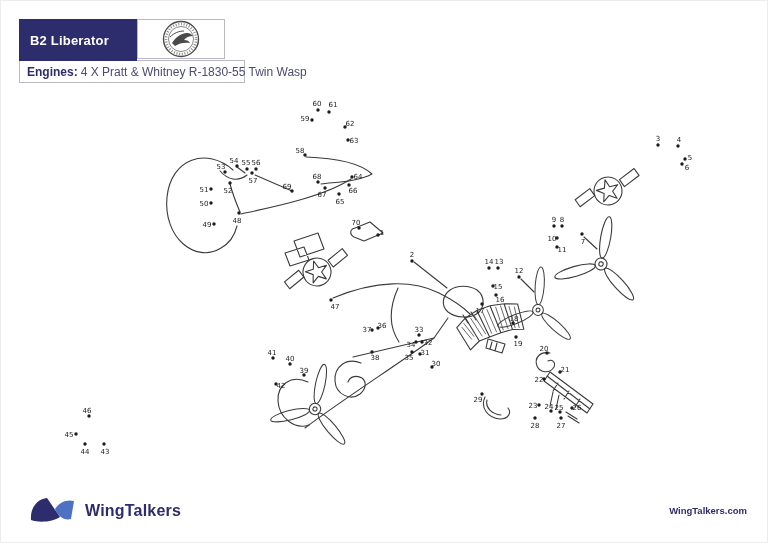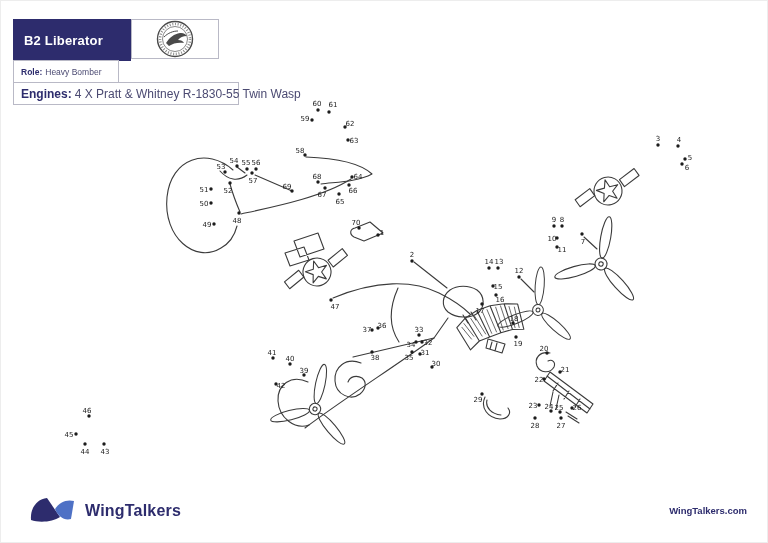--- a/index.html
+++ b/index.html
@@ -2,21 +2,21 @@
 <html><head>
 <meta charset="utf-8">
 <style>
   html,body{margin:0;padding:0;}
   body{
     position:relative;width:768px;height:543px;background:#ffffff;
     font-family:"Liberation Sans",sans-serif;overflow:hidden;
     border:1px solid #ededed;box-sizing:border-box;
   }
   
-  .header-table{position:absolute;left:12px;top:18px;z-index:5;}
+  .header-table{position:absolute;left:18px;top:18px;z-index:5;}
   .hrow{display:flex;}
   .cell{border:1px solid #b9b9c6;box-sizing:border-box;background:#fff;}
   .hrow + .hrow .cell, .row3{margin-top:-1px;}
   .cell + .cell{margin-left:-1px;}
   .title-cell{
     width:106px;height:40px;background:#2d2c6d;color:#ffffff;
     display:flex;align-items:center;padding-left:10px;
     font-weight:bold;font-size:13px;letter-spacing:.2px;border:1px solid #2d2c6d;
   }
   .logo-cell{width:88px;height:40px;display:flex;align-items:center;justify-content:center;}
@@ -44,24 +44,20 @@
       <svg width="42" height="38" viewBox="-21 -19 42 38">
         <circle r="17.5" stroke="#4a4a4a" fill="none" stroke-width="1.4"></circle>
         <circle r="12.5" stroke="#6a6a6a" fill="none" stroke-width="0.8"></circle>
         <circle r="15" stroke="#8a8a8a" fill="none" stroke-width="2.6" stroke-dasharray="1 1.7"></circle>
         <path d="M -9,4 C -5,-2 -1,-5 5,-6 C 8,-6.5 11,-5 12,-3 C 8,-3 5,-1.5 3,1 C 6,1 8,2 9,4 C 4,3 -2,4 -6,7 Z" fill="#4a4a4a"></path>
         <path d="M -11,-2 C -7,-6 -2,-8 3,-8" stroke="#4a4a4a" fill="none" stroke-width="1"></path>
       </svg>
     </div>
   </div>
   <div class="hrow">
-    <div class="cell info-cell c-role">
-      <b>Role:</b>
-      <span>Heavy Bomber</span>
-    </div>
   </div>
   <div class="row3">
     <b>Engines:</b>
     <span>4 X Pratt &amp; Whitney R-1830-55 Twin Wasp</span>
   </div>
 </div>
 
 <svg id="puzzle" width="768" height="543" viewBox="0 0 768 543">
   <defs>
     <g id="prop3">

